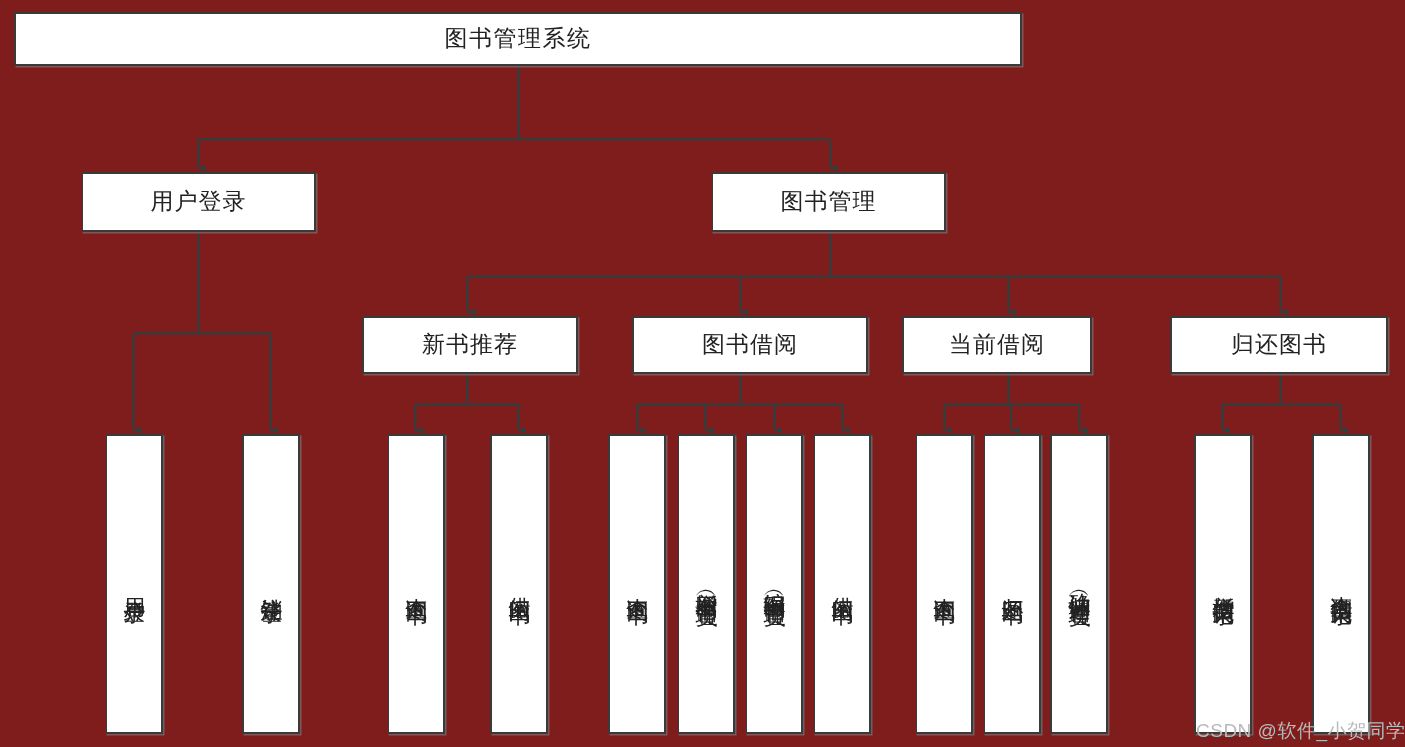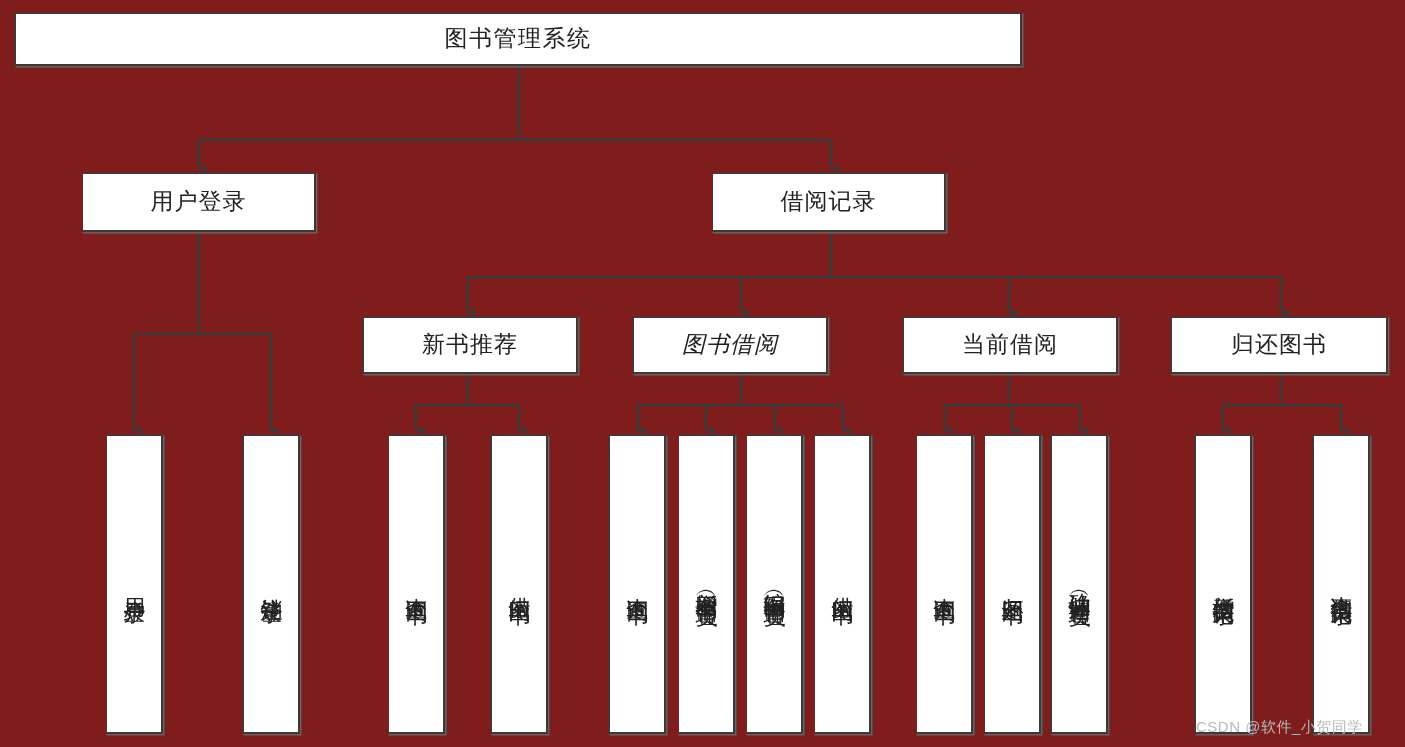--- a/index.html
+++ b/index.html
@@ -57,21 +57,21 @@
   .node.v .lbl {
     writing-mode: vertical-rl;
     text-orientation: upright;
     font-size: 22px;
     line-height: 1.22;
     letter-spacing: 2px;
     max-height: 100%;
   }
   .watermark {
     position: absolute;
-    font-size: 15px;
+    font-size: 19px;
     color: #b9b9b9;
     letter-spacing: 0.5px;
     white-space: nowrap;
     user-select: none;
   }
 </style>
 </head>
 <body>
 
 <div id="canvas">
@@ -127,30 +127,30 @@
   </svg>
 
   <div class="node root h" style="left:14px; top:12px; width:1008px; height:54px;">
     <span class="lbl">图书管理系统</span>
   </div>
 
   <div class="node h" style="left:81px; top:172px; width:235px; height:60px;">
     <span class="lbl">用户登录</span>
   </div>
   <div class="node h" style="left:711px; top:172px; width:235px; height:60px;">
-    <span class="lbl">借阅记录</span>
+    <span class="lbl">图书管理</span>
   </div>
 
   <div class="node h" style="left:362px; top:316px; width:216px; height:58px;justify-content:center;">
     <span class="lbl">新书推荐</span>
   </div>
-  <div class="node h" style="left:632px; top:316px; width:196px; height:58px;font-style:italic;">
+  <div class="node h" style="left:632px; top:316px; width:236px; height:58px;">
     <span class="lbl">图书借阅</span>
   </div>
-  <div class="node h" style="left:902px; top:316px; width:216px; height:58px;">
+  <div class="node h" style="left:902px; top:316px; width:190px; height:58px;">
     <span class="lbl">当前借阅</span>
   </div>
   <div class="node h" style="left:1170px; top:316px; width:218px; height:58px;">
     <span class="lbl">归还图书</span>
   </div>
 
   <div class="node v" style="left:105px; top:434px; width:58px; height:300px;">
     <span class="lbl">用户登录</span>
   </div>
   <div class="node v" style="left:242px; top:434px; width:58px; height:300px;">

